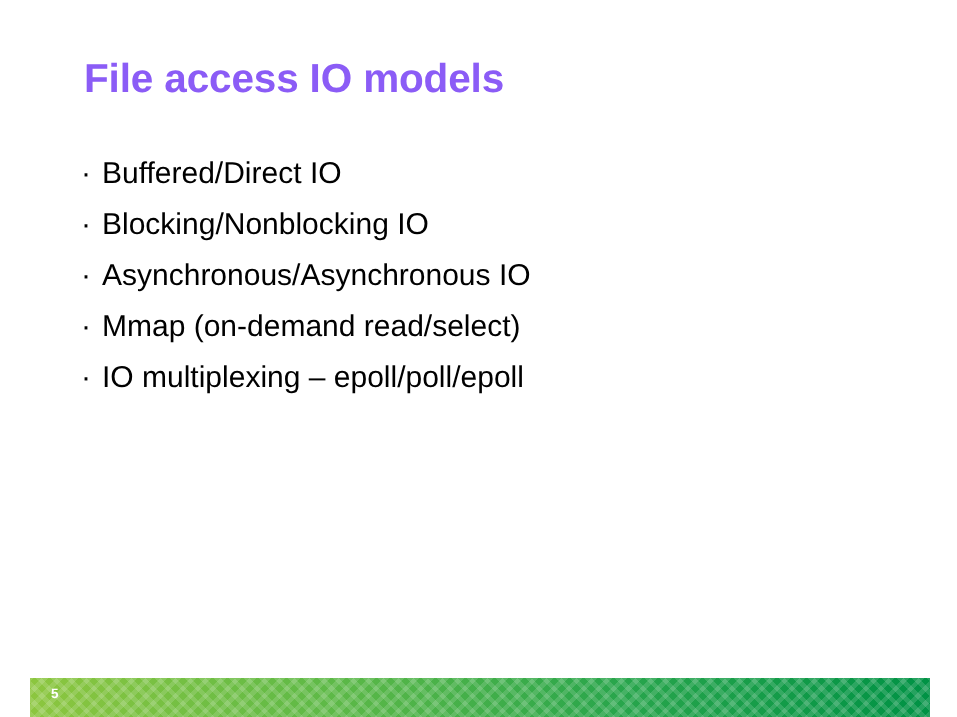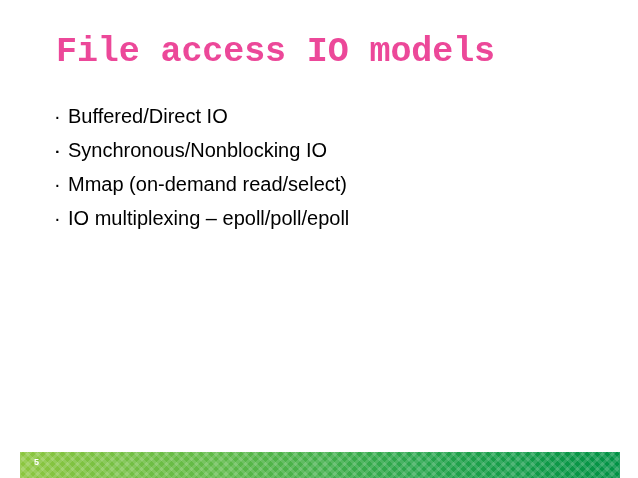--- a/index.html
+++ b/index.html
@@ -22,27 +22,26 @@
     background: #ffffff;
     box-sizing: border-box;
   }
 
   
   .slide-title {
     position: absolute;
     left: 56px;
     top: 36px;
     width: 540px;
-    font-size: 35px;
+    font-size: 27px;
     font-weight: bold;
-    color: #ec4899;
+    color: #8b5cf6;
     letter-spacing: -0.1px;
     line-height: 32px;
     white-space: nowrap;
-    font-family: Liberation Mono, monospace;
   }
 
   
   .bullet-list {
     position: absolute;
     left: 54px;
     top: 99px;
     width: 560px;
     list-style: none;
     margin: 0;
@@ -109,25 +108,26 @@
 
   <ul class="bullet-list">
 
     <li class="bullet-item">
       <span class="bullet-marker">·</span>
       <span class="bullet-text">Buffered/Direct IO</span>
     </li>
 
     <li class="bullet-item">
       <span class="bullet-marker">·</span>
+      <span class="bullet-text">Blocking/Nonblocking IO</span>
     </li>
 
     <li class="bullet-item">
       <span class="bullet-marker">·</span>
-      <span class="bullet-text">Synchronous/Nonblocking IO</span>
+      <span class="bullet-text">Asynchronous/Asynchronous IO</span>
     </li>
 
     <li class="bullet-item">
       <span class="bullet-marker">·</span>
       <span class="bullet-text">Mmap (on-demand read/select)</span>
     </li>
 
     <li class="bullet-item">
       <span class="bullet-marker">·</span>
       <span class="bullet-text">IO multiplexing – epoll/poll/epoll</span>

